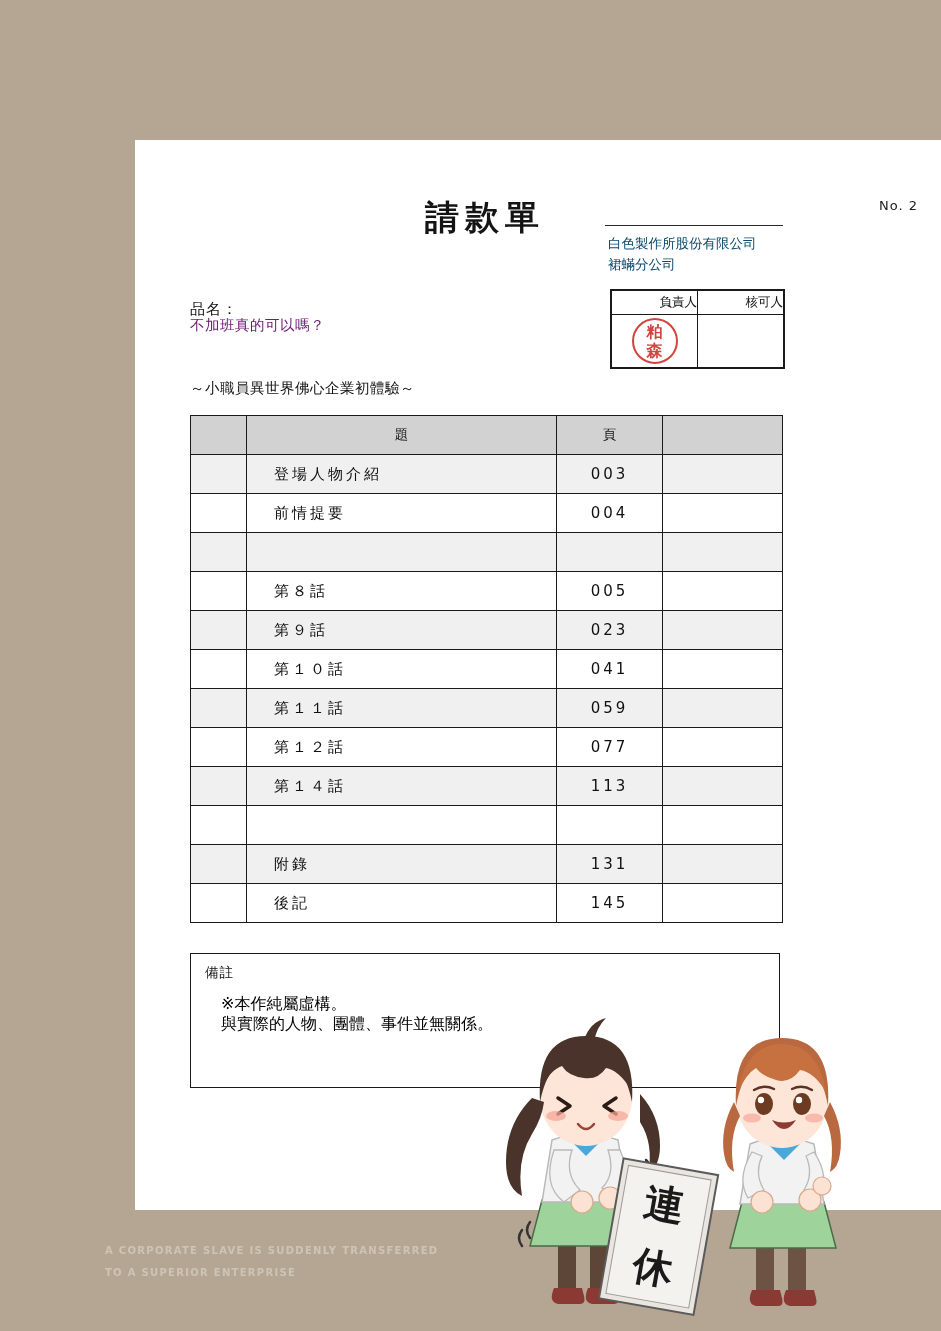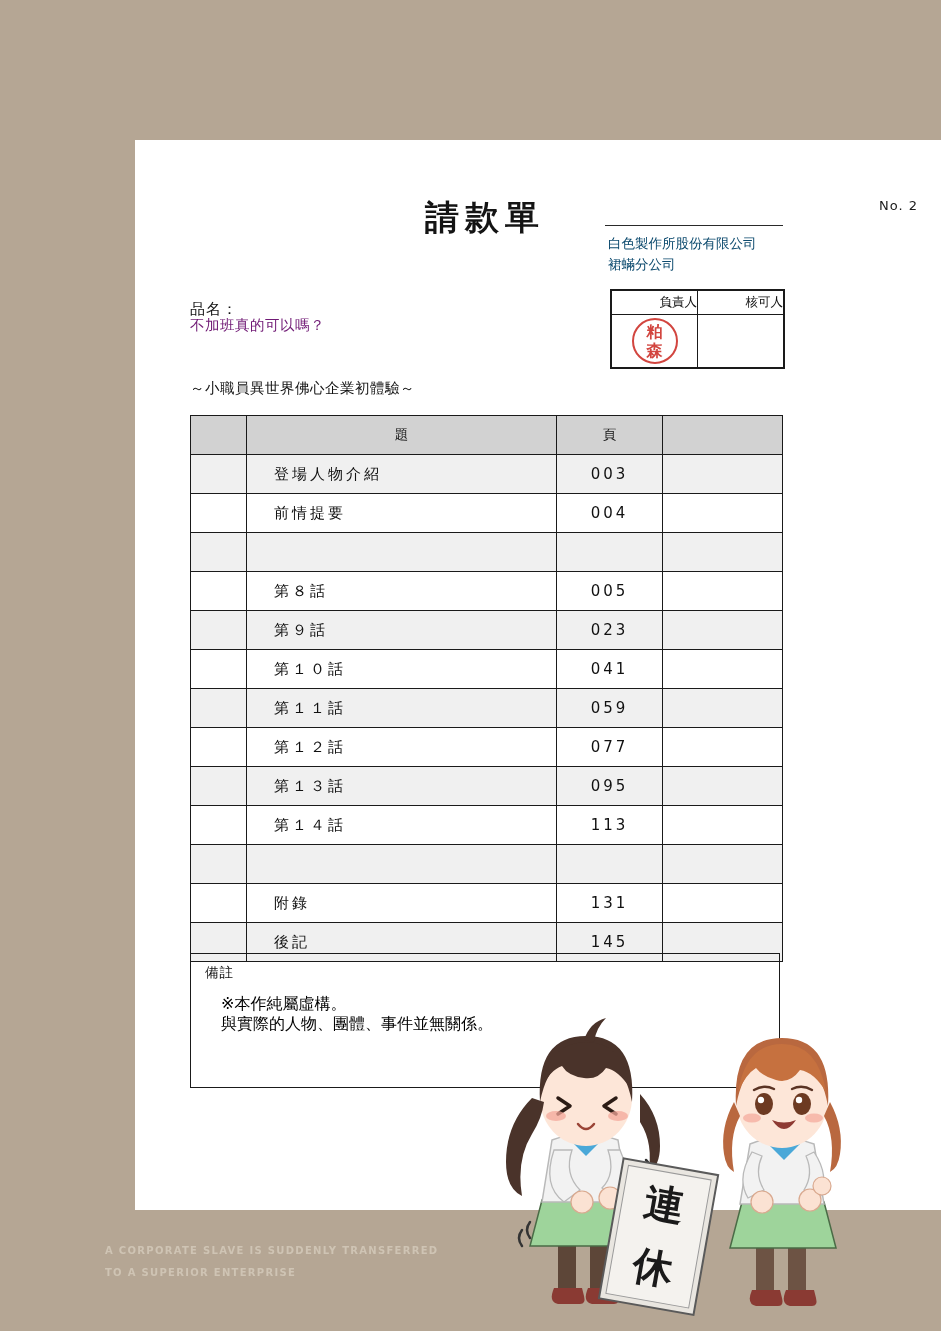--- a/index.html
+++ b/index.html
@@ -321,26 +321,20 @@
         <td></td>
       </tr>
       <tr>
         <td></td>
         <td class="cell-title">第１２話</td>
         <td class="cell-page">077</td>
         <td></td>
       </tr>
       <tr>
         <td></td>
-        <td class="cell-title">第１３話</td>
-        <td class="cell-page">095</td>
-        <td></td>
-      </tr>
-      <tr>
-        <td></td>
         <td class="cell-title">第１４話</td>
         <td class="cell-page">113</td>
         <td></td>
       </tr>
       <tr>
         <td></td>
         <td class="cell-title"></td>
         <td class="cell-page"></td>
         <td></td>
       </tr>

